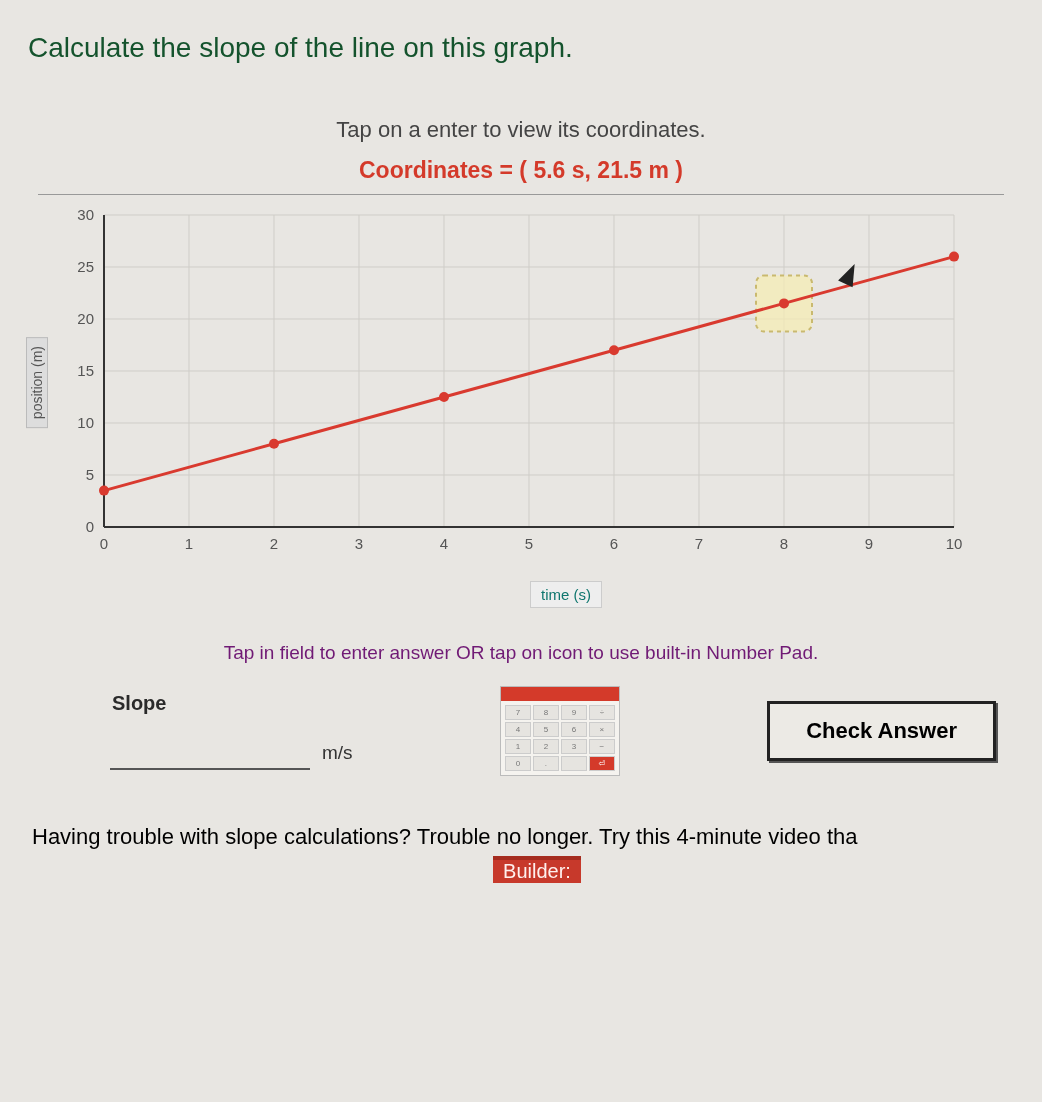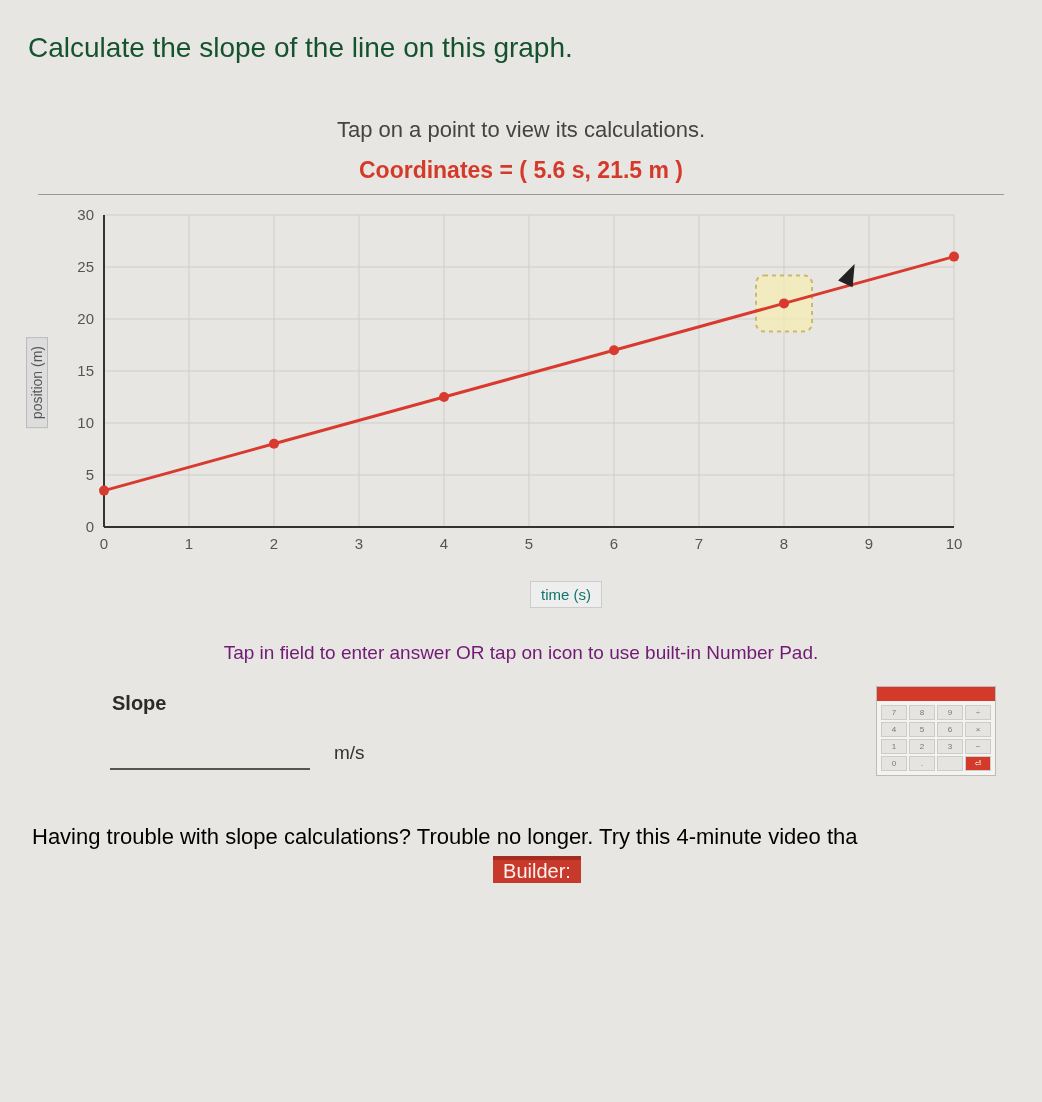--- a/index.html
+++ b/index.html
@@ -76,21 +76,21 @@
     margin: 34px 0 22px 0;
   }
   .answer-row {
     display: flex;
     align-items: center;
     justify-content: space-between;
     padding: 0 26px 0 90px;
   }
   .slope-block { display: flex; flex-direction: column; align-items: flex-start; }
   .slope-label { font-weight: 700; font-size: 20px; margin-bottom: 22px; margin-left:2px;}
-  .slope-input-row { display: flex; align-items: baseline; gap: 24px; }
+  .slope-input-row { display: flex; align-items: baseline; gap: 12px; }
   .slope-input {
     width: 200px;
     border: none;
     border-bottom: 2px solid #555;
     background: transparent;
     font-size: 20px;
     padding: 4px 2px;
     outline: none;
   }
   .unit { font-size: 19px; color: #333; }
@@ -137,21 +137,21 @@
     transform:rotate(25deg);
   }
 </style>
 </head>
 <body>
 
 <div class="page">
 
   <div class="question">Calculate the slope of the line on this graph.</div>
 
-  <div class="instructions">Tap on a point to view its calculations.</div>
+  <div class="instructions">Tap on a enter to view its coordinates.</div>
   <div class="coords">Coordinates = ( 5.6 s, 21.5 m )</div>
   <hr class="top-rule">
 
   <div class="chart-wrap">
     <div class="ylabel-box">position (m)</div>
 
     <div class="chart-area">
       <svg class="plot" id="plot-svg" width="920" height="360">
           <line x1="52" y1="324" x2="52" y2="12" stroke="#cfcdc8" stroke-width="1"></line>
           <line x1="137" y1="324" x2="137" y2="12" stroke="#cfcdc8" stroke-width="1"></line>
@@ -234,20 +234,21 @@
           <div class="cell">2</div>
           <div class="cell">3</div>
           <div class="cell">−</div>
         <div class="cell">0</div>
           <div class="cell">.</div>
           <div class="cell"></div>
           <div class="cell red">⏎</div>
       </div>
     </div>
 
+    <button class="check-btn">Check Answer</button>
   </div>
 
   <div class="help-text">Having trouble with slope calculations? Trouble no longer. Try this 4-minute video tha</div>
   <div class="builder-bar">
     <div class="builder-chip">Builder:</div>
   </div>
 
 </div>
 
 </body></html>

